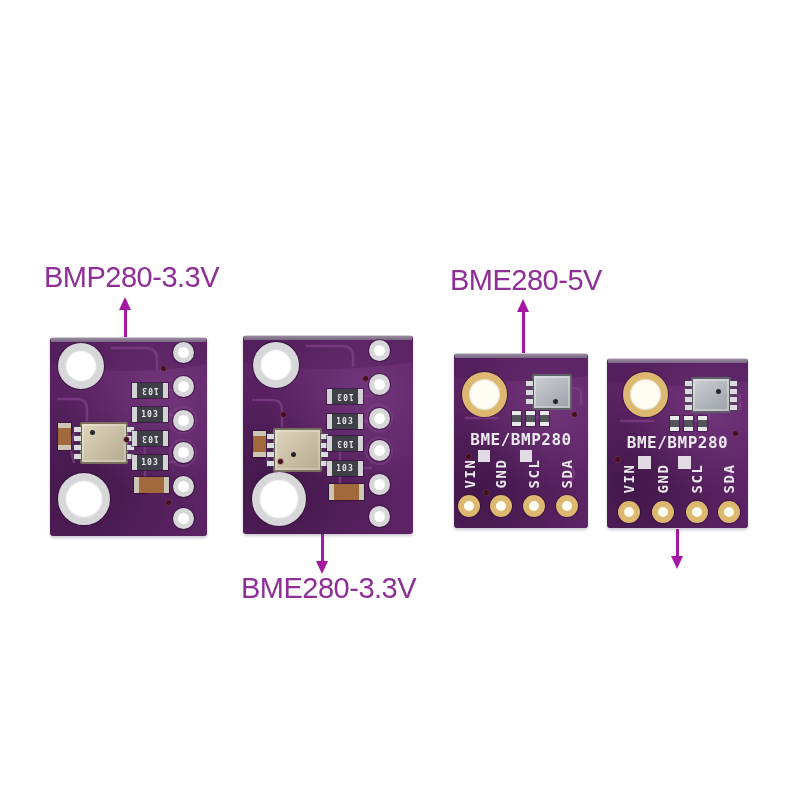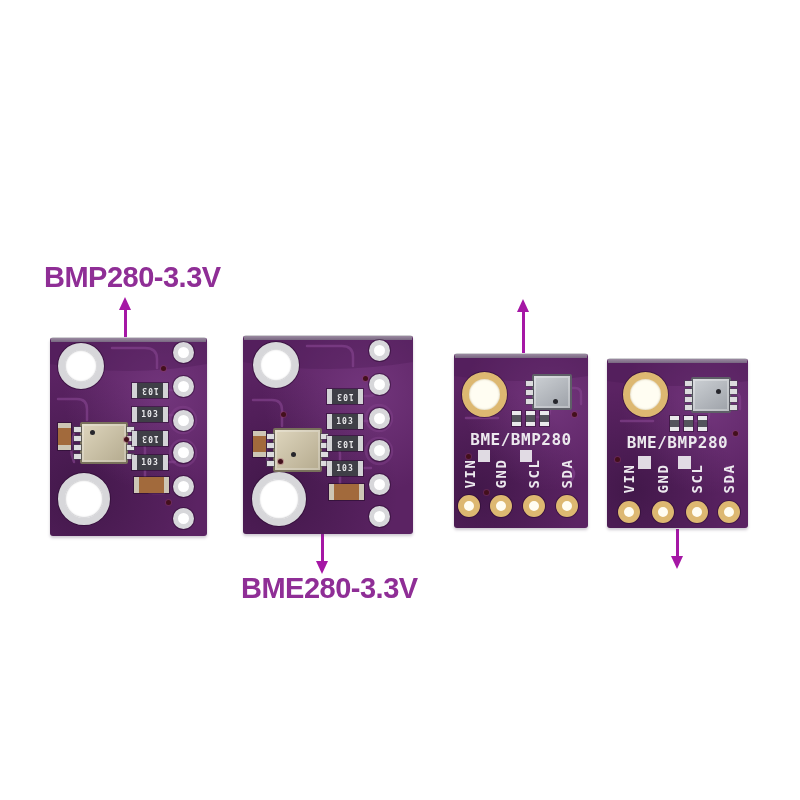--- a/index.html
+++ b/index.html
@@ -1,19 +1,19 @@
 <!DOCTYPE html>
 <html style="--annotation-text: #8f2e96; --annotation-arrow: #a517a5; --pcb-purple: #5b2363; --pcb-trace: #82428c; --pad-silver: #d7d7da; --pad-gold: #ddb871; --sensor-tan: #c9c0aa; --sensor-silver: #b9bcc2; --silkscreen-white: #ece9ee;"><head>
 <meta charset="utf-8">
 <style>
   html,body{margin:0;padding:0;background:#fff;font-family:"Liberation Sans",sans-serif}
   .stage{position:relative;width:800px;height:800px;background:#fff;overflow:hidden}
 
   
-  .ann{position:absolute;font-weight:bold;font-size:29px;letter-spacing:-.5px;
+  .ann{position:absolute;font-weight:normal;font-size:29px;letter-spacing:-.5px;
        color:var(--annotation-text,#8f2e96);white-space:nowrap;line-height:1}
   .arrow{position:absolute;width:13px}
   .arrow .shaft{position:absolute;left:5px;width:3px;background:var(--annotation-arrow,#a517a5)}
   .arrow.up .shaft{top:11px;bottom:0}
   .arrow.down .shaft{top:0;bottom:11px}
   .arrow .head{position:absolute;left:0;width:0;height:0;
        border-left:6.5px solid transparent;border-right:6.5px solid transparent}
   .arrow.up .head{top:0;border-bottom:13px solid var(--annotation-arrow,#a517a5)}
   .arrow.down .head{bottom:0;border-top:13px solid var(--annotation-arrow,#a517a5)}
 
@@ -66,20 +66,21 @@
     transform:rotate(-90deg);line-height:15px}
   .via{position:absolute;width:5px;height:5px;border-radius:50%;background:#43101c;
     box-shadow:0 0 0 1px rgba(150,60,90,.35)}
 </style>
 </head>
 <body>
 
 <div class="stage">
 
   <div class="ann" style="left:44px;top:263px">BMP280-3.3V</div>
+  <div class="ann" style="left:450px;top:266px">BME280-5V</div>
   <div class="ann" style="left:241px;top:574px">BME280-3.3V</div>
 
   <div class="arrow up" style="left:119px;top:297px;height:45px">
       <i class="head"></i>
       <i class="shaft"></i>
     </div>
   <div class="arrow down" style="left:316px;top:534px;height:40px">
       <i class="head"></i>
       <i class="shaft"></i>
     </div>

